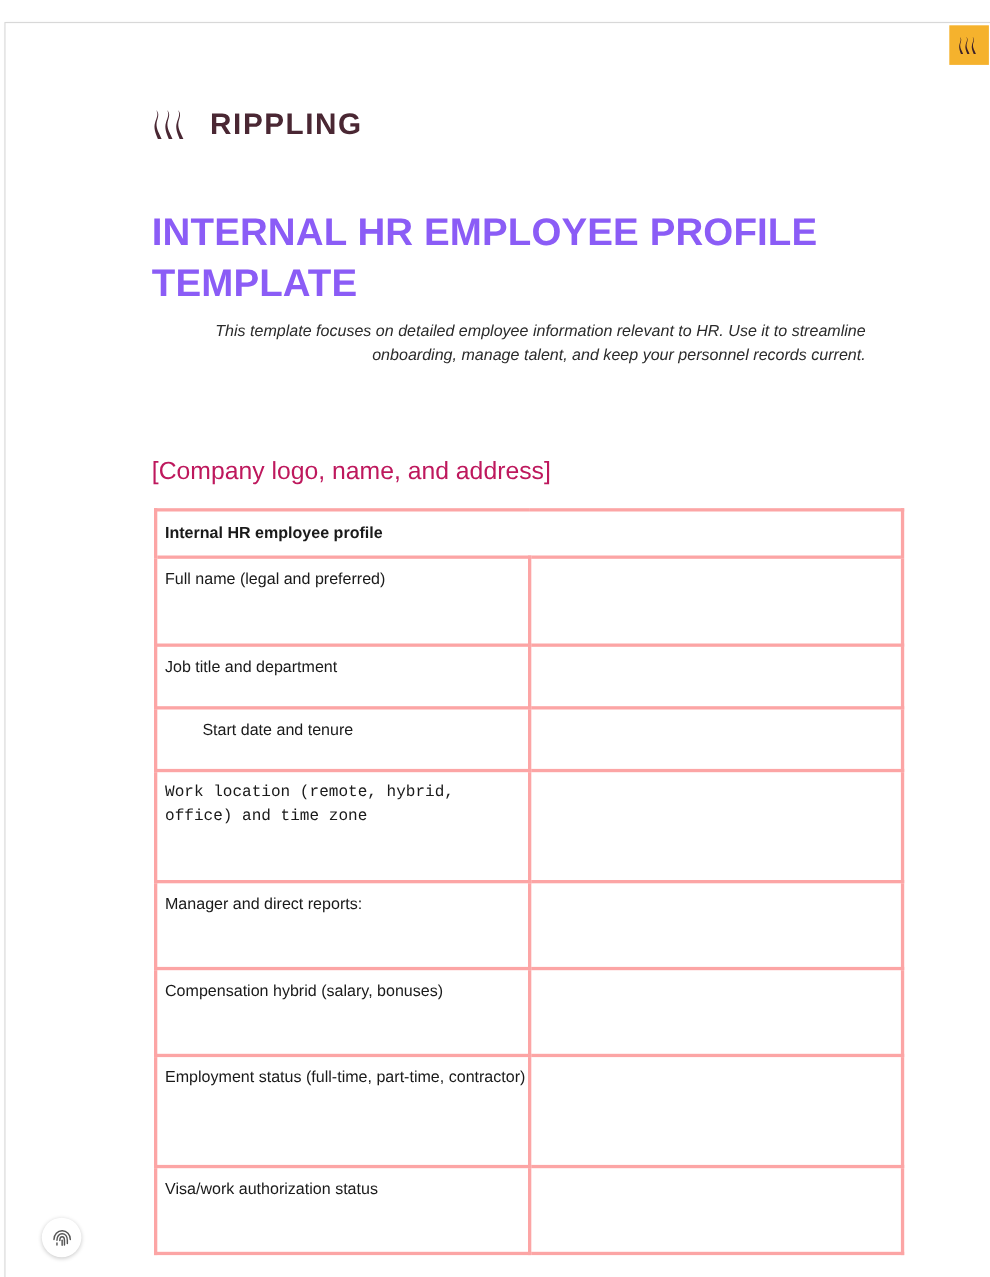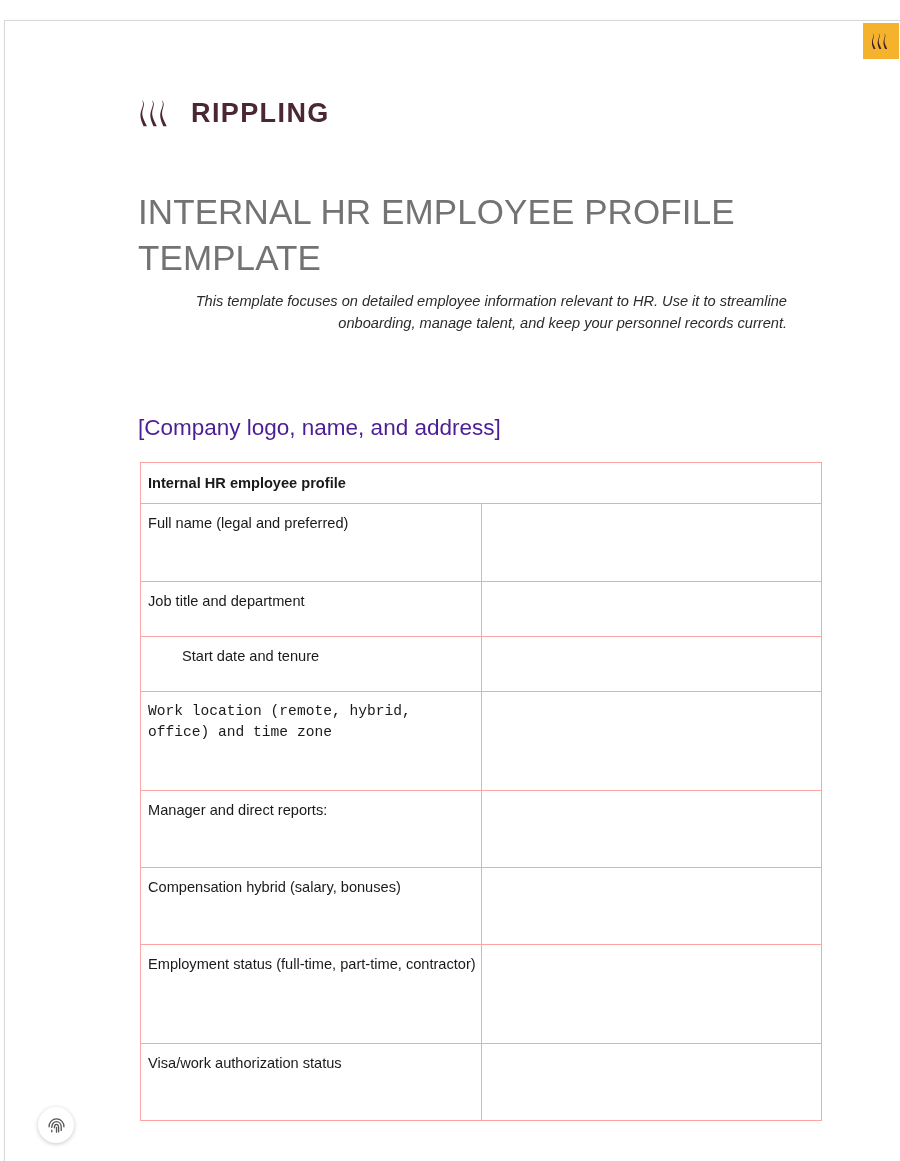--- a/index.html
+++ b/index.html
@@ -70,24 +70,24 @@
     white-space: nowrap;
   }
 
   .doc-title {
     position: absolute;
     left: 2px;
     top: 168px;
     width: 640px;
     margin: 0;
     font-size: 35px;
-    font-weight: 400;
+    font-weight: 700;
     line-height: 1.31;
     letter-spacing: 0.1px;
-    color: #737373;
+    color: #8b5cf6;
   }
 
   .doc-subtitle {
     position: absolute;
     left: 3px;
     top: 270px;
     width: 648px;
     margin: 0;
     font-size: 14.6px;
     font-style: italic;
@@ -97,35 +97,35 @@
   }
 
   .section-heading {
     position: absolute;
     left: 2px;
     top: 393px;
     margin: 0;
     font-size: 22.5px;
     font-weight: 400;
     line-height: 1.2;
-    color: #4c1d95;
+    color: #be185d;
     white-space: nowrap;
   }
 
   
   .profile-table {
     position: absolute;
     left: 4px;
     top: 441px;
     width: 682px;
     border-collapse: collapse;
     table-layout: fixed;
   }
   .profile-table td {
-    border: 1px solid #fca5a5;
+    border: 3px solid #fca5a5;
     padding: 9px 0 9px 7px;
     vertical-align: top;
     font-size: 14.6px;
     line-height: 1.45;
     color: #1a1a1a;
   }
   .profile-table .th-cell {
     font-weight: 700;
     font-size: 14.6px;
     padding: 10px 0 9px 7px;

